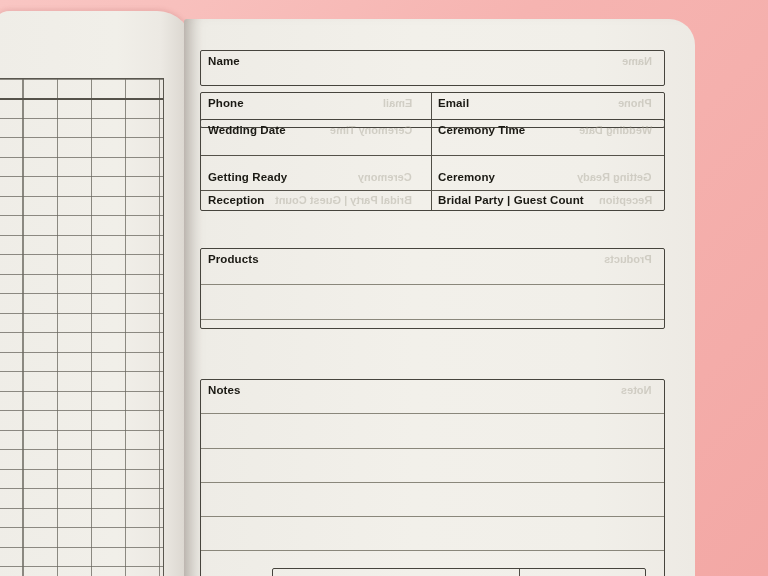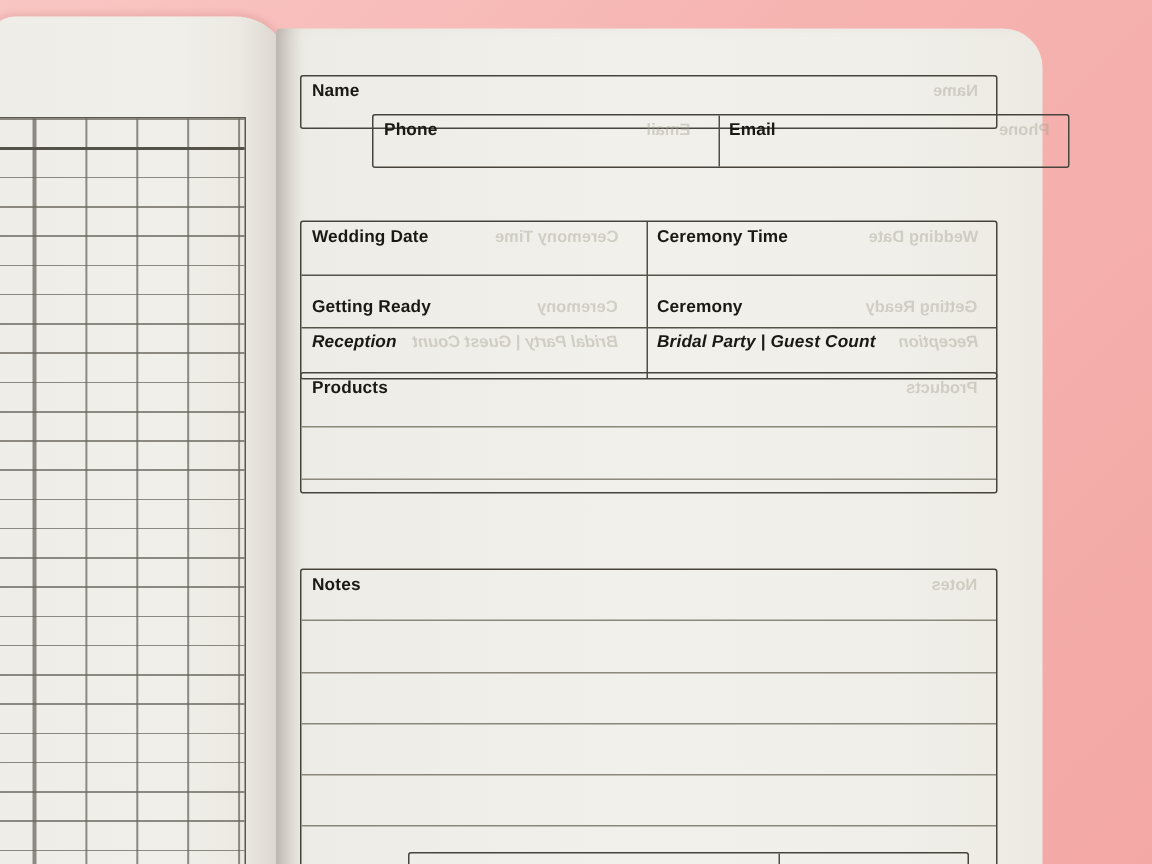--- a/index.html
+++ b/index.html
@@ -46,26 +46,26 @@
   }
   .ghost{
     position:absolute; font-size:11px; font-weight:700; white-space:nowrap;
     color:#a5a193; opacity:.42; transform:scaleX(-1);
   }
   .vdiv{position:absolute; top:0; bottom:0; width:1.4px; background:#504e46;}
   .hline{position:absolute; left:0; right:0; height:1px; background:#55524a;}
   .hline.light{background:#8a877b; height:1px;}
   
   #name-box{top:31px; height:36px;}
-  #contact-box{top:57px; height:36px;margin-left:48px;}
-  #schedule-box{top:128px; height:106px;}
+  #contact-box{top:73px; height:36px;}
+  #schedule-box{top:100px; height:92px;}
   #products-box{top:229px; height:81px;}
   #notes-box{top:360px; height:202px;}
   #next-box{top:549px; left:72px; width:374px; height:40px;}
-  .r1{top:4px;} .r2{top:39px;margin-top:12px;} .r3{top:74px;font-style:italic;}
+  .r1{top:4px;} .r2{top:39px;margin-top:12px;} .r3{top:74px;}
   .c1{left:7px;} .c2{left:237px;}
   .g-right{right:12px;} .g-mid{right:252px;}
 </style>
 </head>
 <body>
 
 <div id="stage">
 
   <div class="page-left">
     <div class="grid-paper"></div>

